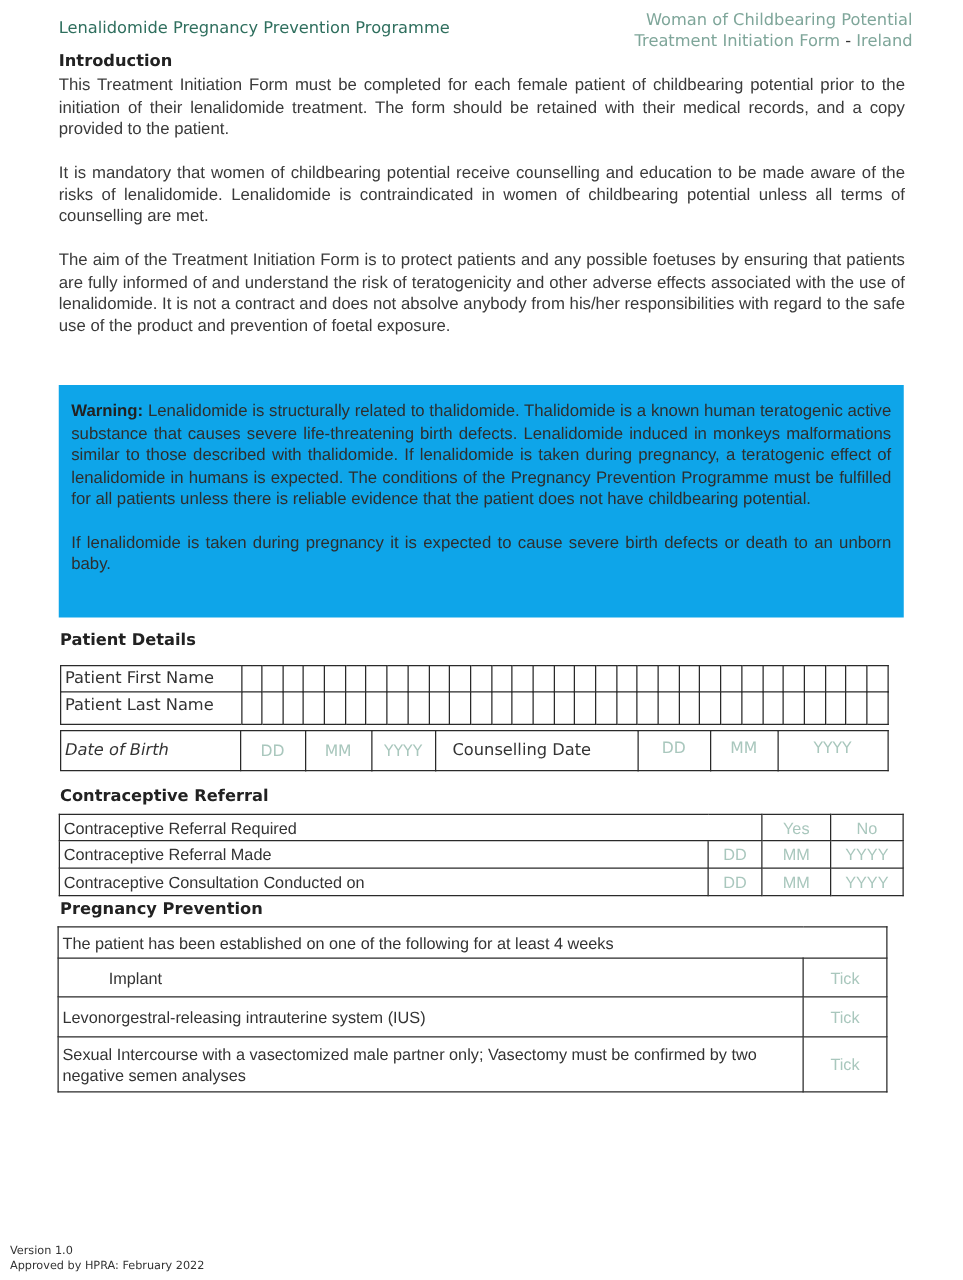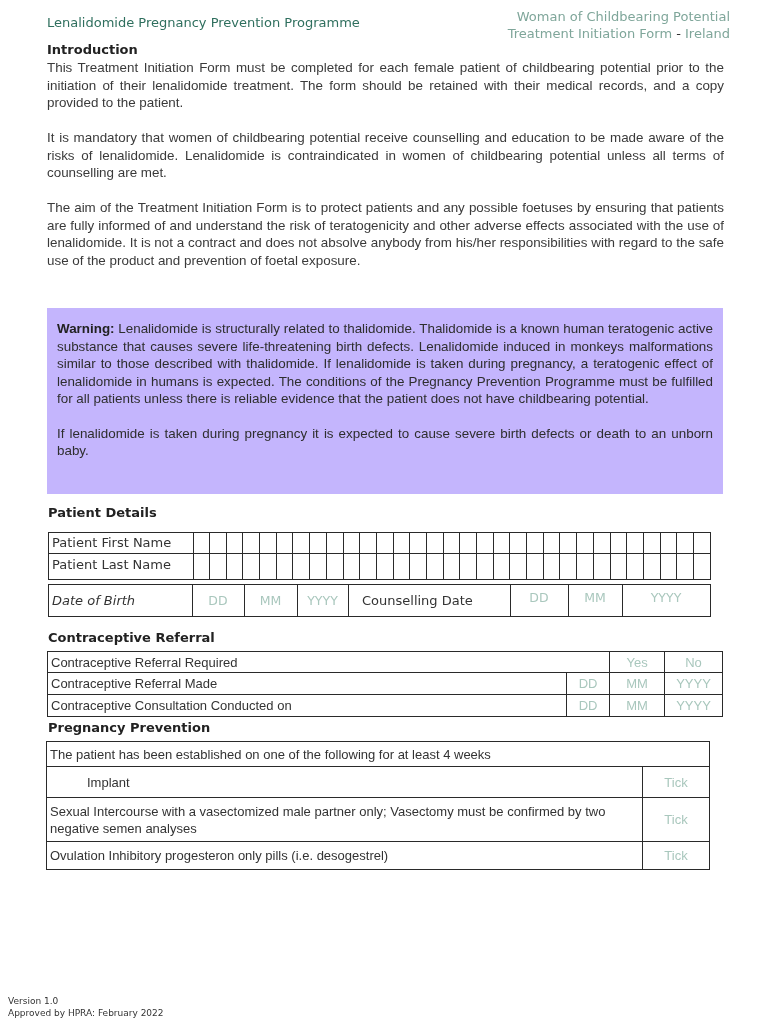--- a/index.html
+++ b/index.html
@@ -10,21 +10,21 @@
   .abs { position: absolute; }
   .brand { color: #2f6f5e; font-size: 13px; }
   .hdr-right { color: #7fa69a; font-size: 13px; text-align: right; line-height: 17px; }
   .hdr-right .dash { color: #333; }
   .h-bold { font-weight: bold; font-size: 13px; color: #222; }
   .para {
     font-family: "Liberation Sans", sans-serif; font-size: 13.4px; line-height: 17.5px;
     color: #3a3a3a; text-align: justify; margin: 0;
   }
   .warning {
-    background: #c4b5fd; box-sizing: border-box;
+    background: #0ea5e9; box-sizing: border-box;
     padding: 12px 10px 12px 10px;
   }
   .warning p { margin: 0; font-family: "Liberation Sans", sans-serif; font-size: 13.4px; line-height: 17.5px; color: #2e2e2e; text-align: justify; }
   .warning b { color: #222; }
   .cell { position: absolute; box-sizing: border-box; border: 1px solid #2a2a2a; font-size: 13px; color: #333; }
   .lbl { padding-left: 3px; white-space: nowrap; }
   .ph { color: #a9c7bd; text-align: center; font-size: 12.5px; }
   .grid { display: flex; position: absolute; }
   .box { box-sizing: border-box; border: 1px solid #2a2a2a; border-left: none; flex: 0 0 auto; }
   .tbl { position: absolute; border-collapse: collapse; }
@@ -158,26 +158,26 @@
 <div class="abs h-bold" style="left:48px; top:720px;">Pregnancy Prevention</div>
 <table class="tbl" style="left:46px; top:741px; width:664px;">
   <tbody>
       <tr style="height:25px;">
     <td colspan="2">The patient has been established on one of the following for at least 4 weeks</td>
   </tr>
   <tr style="height:31px;">
     <td style="width:597px;padding-left:40px;">Implant</td>
     <td class="ph" style="width:67px;">Tick</td>
   </tr>
+  <tr style="height:32px;">
+    <td>Levonorgestral-releasing intrauterine system (IUS)</td>
+    <td class="ph">Tick</td>
+  </tr>
   <tr style="height:44px;">
     <td style="line-height:17px;">Sexual Intercourse with a vasectomized male partner only; Vasectomy must be confirmed by two negative semen analyses</td>
-    <td class="ph">Tick</td>
-  </tr>
-  <tr style="height:28px;">
-    <td>Ovulation Inhibitory progesteron only pills (i.e. desogestrel)</td>
     <td class="ph">Tick</td>
   </tr>
 </tbody>
   </table>
 
 <div class="abs footer" style="left:8px; top:995px;">
   <div>Version 1.0</div>
   <div>Approved by HPRA: February 2022</div>
 </div>
 

